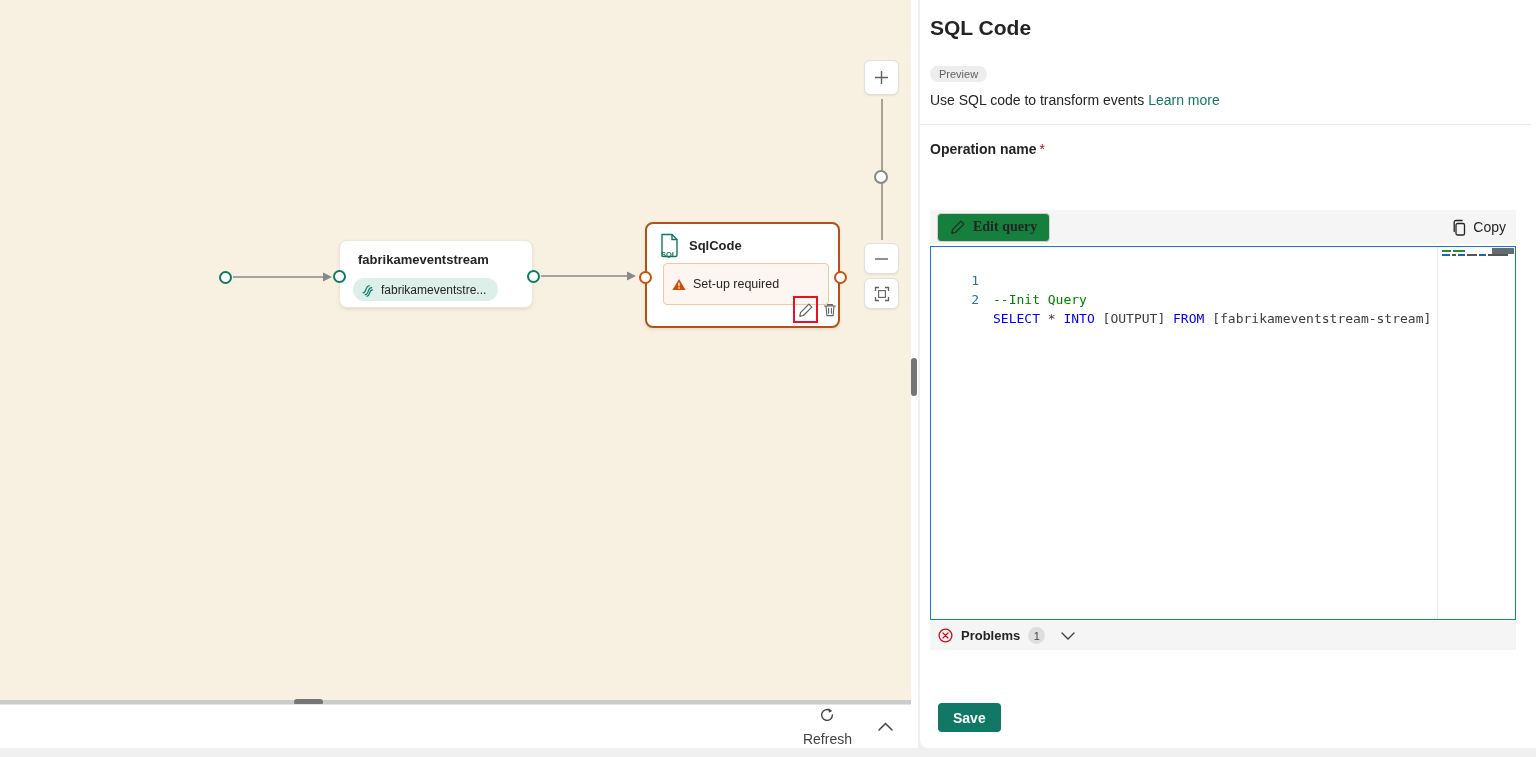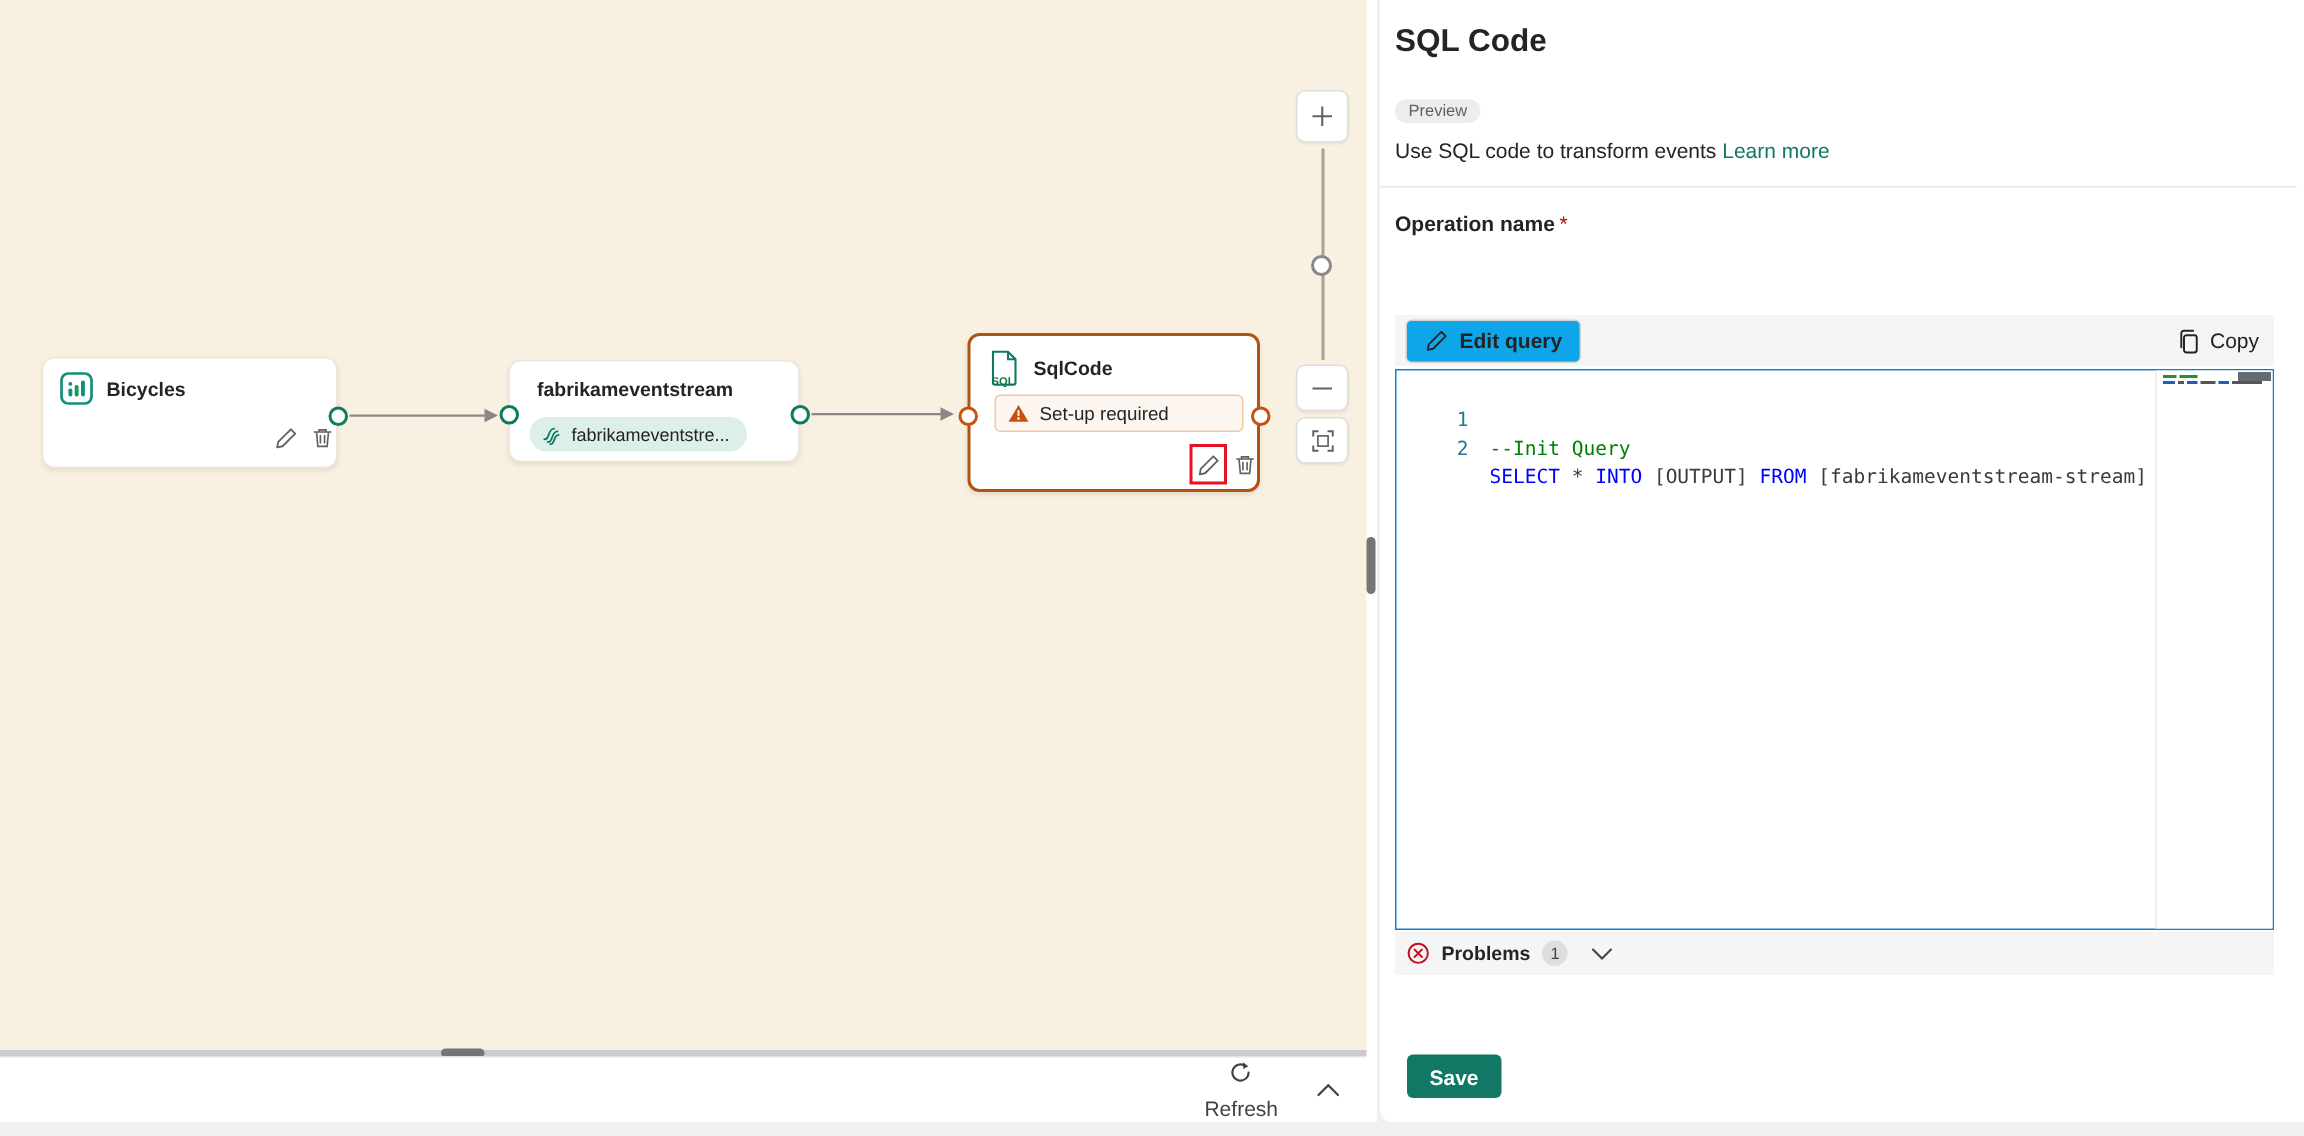--- a/index.html
+++ b/index.html
@@ -14,21 +14,21 @@
 
   .node { position:absolute; background:#fff; border-radius:8px; border:1px solid #ece7da;
     box-shadow:0 1.6px 3.6px rgba(0,0,0,.08); }
   .node-title { font-size:13px; font-weight:700; color:#242424; }
   .conn { position:absolute; width:13px; height:13px; border-radius:50%; background:#fff; border:2px solid #0e7a60; }
   .conn.orange { border-color:#ca5010; }
 
   .pill-stream { position:absolute; left:13px; top:37px; height:23px; display:flex; align-items:center;
     gap:5px; padding:0 12px 0 8px; background:#dcf0e9; border-radius:12px; font-size:12px; color:#242424; }
 
-  .warn-pill { position:absolute; left:16px; top:39px; width:166px; height:25px; display:flex; align-items:center;
+  .warn-pill { position:absolute; left:16px; top:39px; width:166px; height:42px; display:flex; align-items:center;
     gap:7px; padding:0 8px; background:#fdf6f0; border:1px solid #f0c7a3; border-radius:4px; font-size:12.5px; color:#242424; }
 
   .node-actions { position:absolute; display:flex; gap:7px; align-items:center; }
   .icon-btn { width:17px; height:17px; display:flex; align-items:center; justify-content:center; cursor:pointer; }
 
   .annotation-box { position:absolute; border:2px solid #e81123; }
 
   
   .zoom-btn { position:absolute; width:35px; height:35px; background:#fff; border:1px solid #e1dfdd; border-radius:6px;
     box-shadow:0 1px 2px rgba(0,0,0,.07); display:flex; align-items:center; justify-content:center; color:#616161; cursor:pointer; }
@@ -57,22 +57,22 @@
   #header-divider { position:absolute; left:0; top:124px; width:611px; height:1px; background:#e8e8e8; }
 
   #op-label { position:absolute; left:10px; top:141px; font-size:14px; font-weight:700; color:#242424; }
   #op-label .req { color:#b10e1c; font-weight:400; margin-left:3px; }
   #op-input { position:absolute; left:10px; top:162px; width:586px; height:30px; border:1px solid #d1d1d1;
     border-bottom-color:#8a8886; border-radius:4px; padding:0 10px; font-size:14px; color:#242424;
     font-family:"Liberation Sans","DejaVu Sans",sans-serif; background:#fff; }
 
   #editor-toolbar { position:absolute; left:10px; top:210px; width:586px; height:34px; background:#f5f5f5;
     display:flex; align-items:center; justify-content:space-between; padding:0 10px 0 7px; }
-  #edit-query-btn { display:flex; align-items:center; gap:7px; height:29px; padding:0 12px; background:#0ea5e9;
-    border:1px solid #d1d1d1; border-radius:4px; font-size:14px; font-weight:600; color:#242424; cursor:pointer; }
+  #edit-query-btn { display:flex; align-items:center; gap:7px; height:29px; padding:0 12px; background:#15803d;
+    border:1px solid #d1d1d1; border-radius:4px; font-size:14px; font-weight:600; color:#242424; cursor:pointer;font-family:Liberation Serif, serif; }
   #copy-btn { display:flex; align-items:center; gap:6px; font-size:14px; color:#242424; cursor:pointer; background:none; border:none; }
 
   #code-editor { position:absolute; left:10px; top:246px; width:586px; height:374px; background:#fff;
     border:1px solid #0f7fd6; font-family:"DejaVu Sans Mono","Liberation Mono",monospace; font-size:13px; }
   .code-line { position:absolute; left:0; height:19px; line-height:19px; white-space:pre; }
   .line-num { position:absolute; left:0; width:48px; text-align:right; color:#237893; }
   .line-code { position:absolute; left:62px; }
   .tok-kw { color:#0000ff; } .tok-comment { color:#008000; } .tok-plain { color:#3b3b3b; }
   #minimap { position:absolute; right:0; top:0; width:78px; height:100%; border-left:1px solid #e8e8e8; background:#fff; }
   .mm-row { position:absolute; left:4px; display:flex; gap:2px; }
@@ -97,44 +97,20 @@
 <div id="canvas-card">
   <div id="canvas">
 
     <svg id="edges" width="911" height="700">
       <line x1="233" y1="277" x2="325" y2="277" stroke="#8a8886" stroke-width="1.5"></line>
       <polygon points="332,277 323,272.5 323,281.5" fill="#8a8886"></polygon>
       <line x1="541" y1="276" x2="629" y2="276" stroke="#8a8886" stroke-width="1.5"></line>
       <polygon points="636,276 627,271.5 627,280.5" fill="#8a8886"></polygon>
     </svg>
 
-    <div class="node" style="left:28px; top:238px; width:197px; height:74px;">
-      <span class="abs" style="left:11px; top:9px;">
-        <svg width="22" height="22" viewBox="0 0 22 22">
-          <rect x="1" y="1" width="20" height="20" rx="4.5" fill="none" stroke="#14907a" stroke-width="1.8"></rect>
-          <rect x="5.6" y="6.6" width="2.6" height="2.6" rx="1.2" fill="#14907a"></rect>
-          <rect x="5.6" y="11" width="2.6" height="5.4" rx="1.2" fill="#14907a"></rect>
-          <rect x="9.8" y="8.6" width="2.6" height="7.8" rx="1.2" fill="#149a5e"></rect>
-          <rect x="14" y="5.6" width="2.6" height="10.8" rx="1.2" fill="#14907a"></rect>
-        </svg>
-      </span>
-      <span class="node-title abs" style="left:42px; top:13px;">Bicycles</span>
-      <div class="node-actions" style="left:153px; top:44px;">
-        <span class="icon-btn">
-          <svg width="16" height="16" viewBox="0 0 16 16">
-              <path d="M10.9 2.2l2.9 2.9L5.4 13.5l-3.6.8.7-3.7z" fill="none" stroke="#616161" stroke-width="1.2" stroke-linejoin="round"></path>
-            </svg>
-        </span>
-        <span class="icon-btn">
-          <svg width="16" height="16" viewBox="0 0 16 16">
-              <path d="M2.5 4h11M5.7 4V2.6h4.6V4M4 4l.9 9.6h6.2L12 4M6.6 6.4v4.8M9.4 6.4v4.8" fill="none" stroke="#616161" stroke-width="1.1" stroke-linecap="round"></path>
-            </svg>
-        </span>
-      </div>
-    </div>
     <div class="conn" style="left:219px; top:271px;"></div>
 
     <div class="node" style="left:339px; top:240px; width:194px; height:68px;">
       <span class="node-title abs" style="left:18px; top:11px; font-weight:700;text-align:right;">fabrikameventstream</span>
       <div class="pill-stream">
         <span>
           <svg width="15" height="15" viewBox="0 0 16 16">
             <path d="M2 11.5c4 1 2.2-7.5 7-7.5M4.4 13.5c4 1 2.2-7.5 7-7.5M6.2 15c3.4.8 2-6.3 6-6.5" fill="none" stroke="#117865" stroke-width="1.3" stroke-linecap="round"></path>
           </svg>
         </span>

